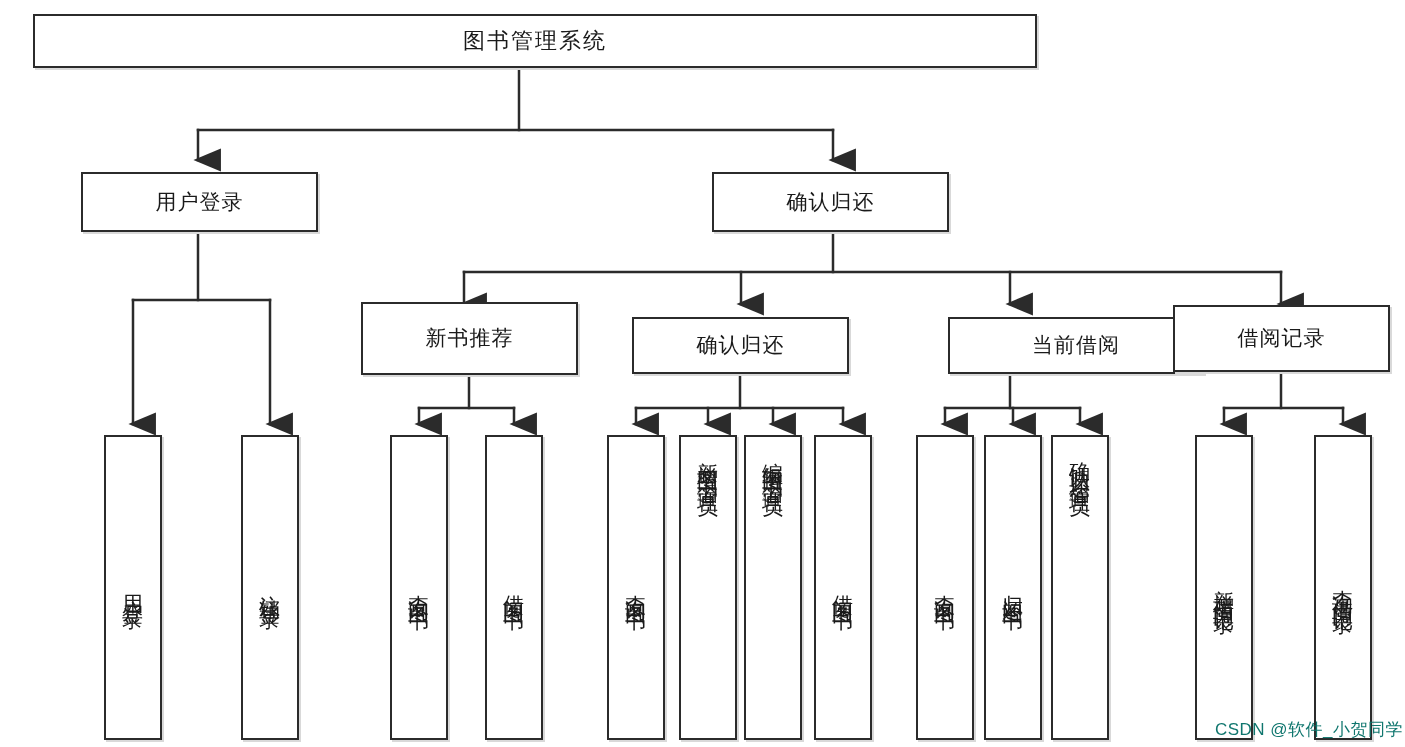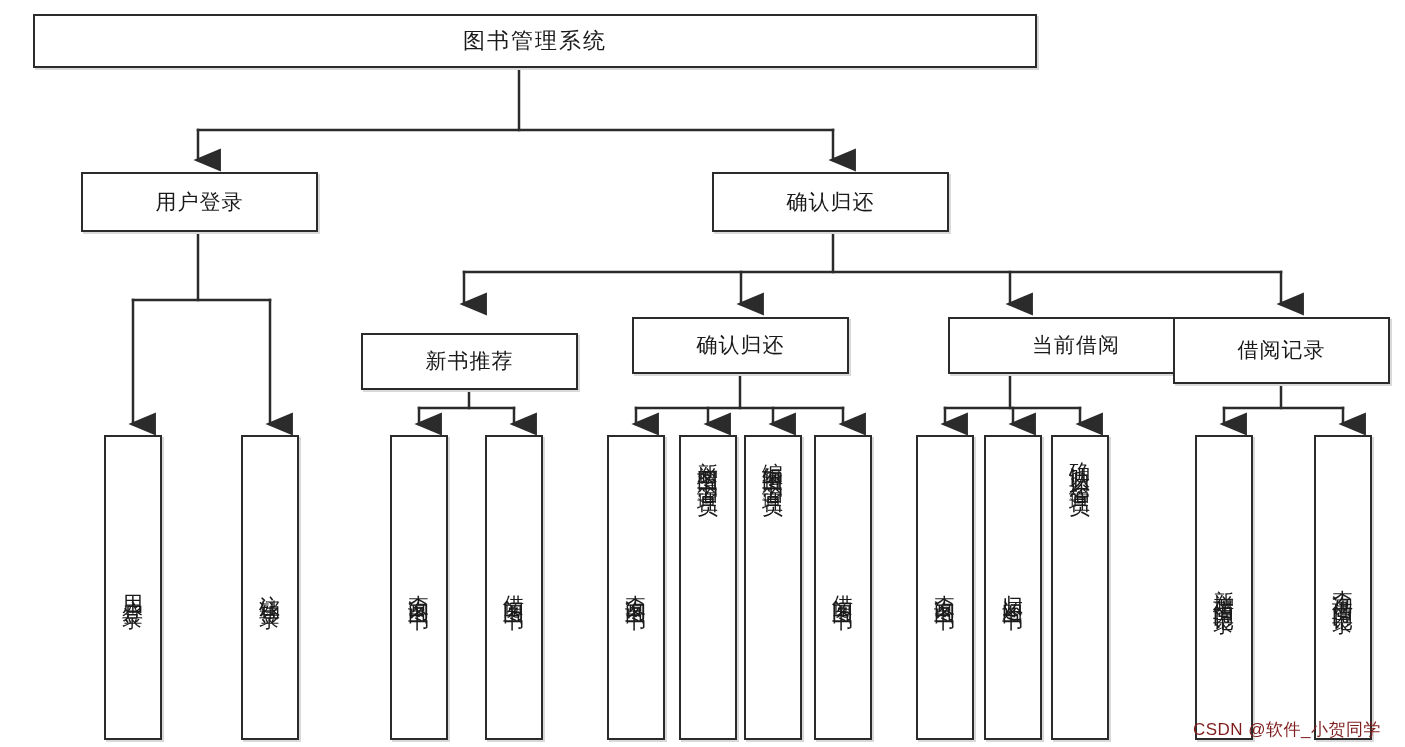--- a/index.html
+++ b/index.html
@@ -61,24 +61,24 @@
     letter-spacing: 5px;
     line-height: 1;
     white-space: nowrap;
   }
   .node.vert.center {
     align-items: center;
     padding-top: 0;
   }
   .watermark {
     position: absolute;
-    right: 24px;
+    right: 2px;
     bottom: 6px;
     font-size: 17px;
-    color: #7f1d1d;
+    color: #0f766e;
     letter-spacing: 0.5px;
     z-index: 3;
     white-space: nowrap;
   }
 </style>
 </head>
 <body>
 
 <div id="canvas">
 
@@ -136,30 +136,30 @@
     <span class="label">图书管理系统</span>
   </div>
 
   <div class="node horiz" style="left:81px; top:172px; width:237px; height:60px;">
     <span class="label">用户登录</span>
   </div>
   <div class="node horiz" style="left:712px; top:172px; width:237px; height:60px;">
     <span class="label">确认归还</span>
   </div>
 
-  <div class="node horiz" style="left:361px; top:333px; width:217px; height:57px;">
+  <div class="node horiz" style="left:361px; top:302px; width:217px; height:73px;">
     <span class="label">新书推荐</span>
   </div>
   <div class="node horiz" style="left:632px; top:317px; width:217px; height:57px;">
     <span class="label">确认归还</span>
   </div>
   <div class="node horiz" style="left:948px; top:317px; width:256px; height:57px;">
     <span class="label">当前借阅</span>
   </div>
-  <div class="node horiz" style="left:1173px; top:317px; width:217px; height:67px;">
+  <div class="node horiz" style="left:1173px; top:305px; width:217px; height:67px;">
     <span class="label">借阅记录</span>
   </div>
 
   <div class="node vert center" style="left:104px; top:435px; width:58px; height:305px;">
     <span class="label">用户登录</span>
   </div>
   <div class="node vert center" style="left:241px; top:435px; width:58px; height:305px;">
     <span class="label">注销登录</span>
   </div>
 

